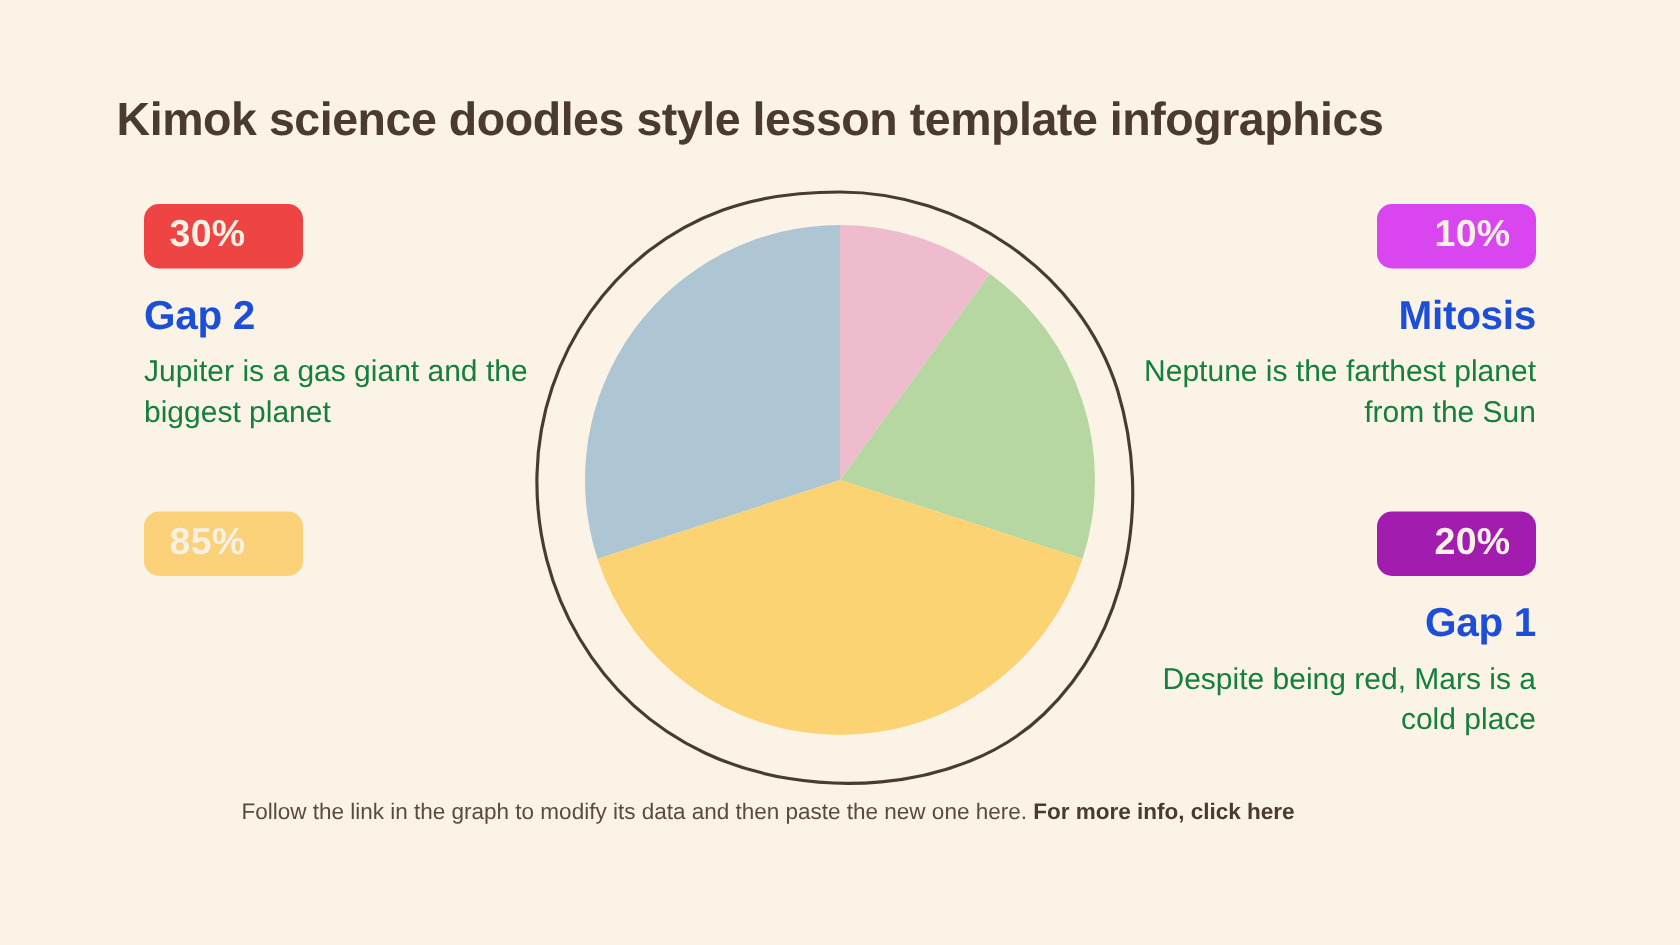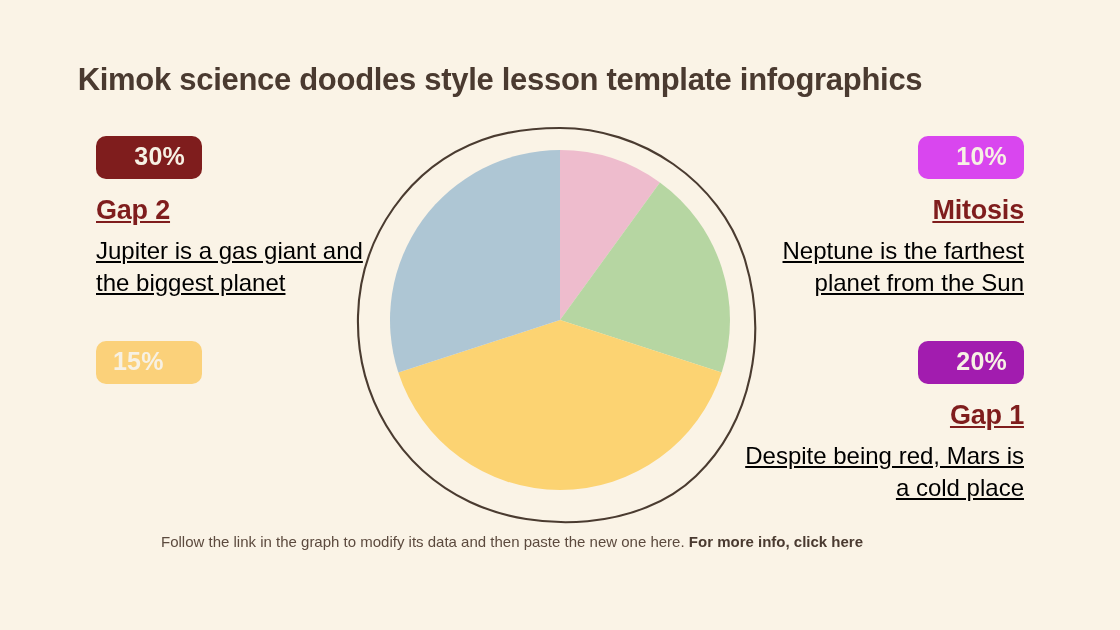--- a/index.html
+++ b/index.html
@@ -47,31 +47,29 @@
     font-weight: bold;
     color: #f7f1e4;
     line-height: 1.08;
     letter-spacing: 0.2px;
   }
 
   .block-title {
     margin-top: 16px;
     font-size: 27px;
     font-weight: bold;
-    color: #7f1d1d;
+    color: #1d4ed8;
     letter-spacing: -0.2px;
-    text-decoration: underline;
   }
 
   .block-desc {
     margin-top: 9px;
-    font-size: 24px;
+    font-size: 20px;
     line-height: 1.35;
-    color: #000000;
-    text-decoration: underline;
+    color: #15803d;
   }
 
   
   .chart-area {
     position: absolute;
     left: 340px;
     top: 110px;
     width: 440px;
     height: 420px;
   }
@@ -93,27 +91,27 @@
     font-weight: bold;
     color: #4a3a30;
   }
 </style>
 </head>
 <body>
 
 <div class="title">Kimok science doodles style lesson template infographics</div>
 
 <div class="block left row1">
-  <div class="badge" style="background: #7f1d1d; text-align: right;">30%</div>
+  <div class="badge" style="background: #ef4444;">30%</div>
   <div class="block-title">Gap 2</div>
   <div class="block-desc">Jupiter is a gas giant and the biggest planet</div>
 </div>
 
 <div class="block left row2">
-  <div class="badge" style="background: rgb(251, 209, 122);">15%</div>
+  <div class="badge" style="background: rgb(251, 209, 122);">85%</div>
 </div>
 
 <div class="block right row1">
   <div class="badge" style="background: #d946ef;">10%</div>
   <div class="block-title">Mitosis</div>
   <div class="block-desc">Neptune is the farthest planet from the Sun</div>
 </div>
 
 <div class="block right row2">
   <div class="badge" style="background: #a21caf;">20%</div>

